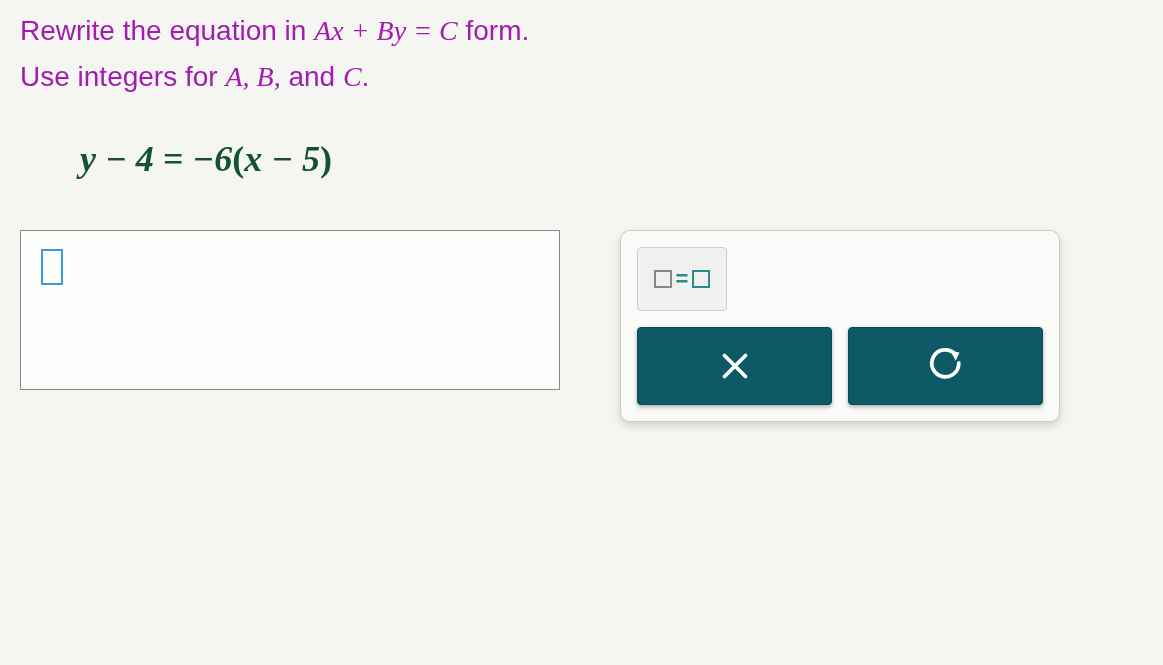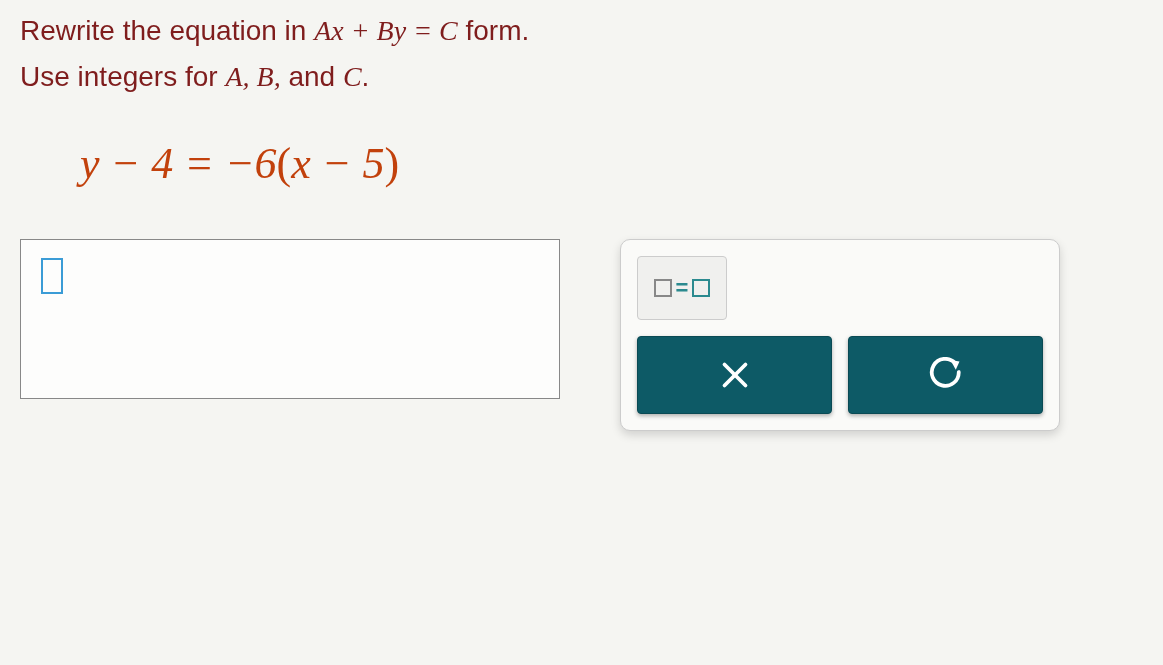--- a/index.html
+++ b/index.html
@@ -12,34 +12,35 @@
       background: #f5f5f2;
       width: 1163px;
       height: 665px;
       padding: 10px 20px;
       color: #4a4a4a;
       overflow: hidden;
     }
     .question-text {
       font-size: 28px;
       line-height: 1.5;
-      color: #7f1d1d;
+      color: #a21caf;
       font-weight: 400;
       margin-bottom: 4px;
     }
     .question-text .math {
       font-family: 'Times New Roman', serif;
       font-style: italic;
     }
     .equation-display {
       font-family: 'Times New Roman', serif;
       font-style: italic;
-      font-size: 44px;
-      color: #c2410c;
+      font-size: 36px;
+      color: #14532d;
       margin: 40px 0 50px 60px;
+      font-weight: bold;
     }
     .equation-display .paren {
       font-style: normal;
     }
     .input-row {
       display: flex;
       align-items: flex-start;
       gap: 60px;
       margin-top: 30px;
     }

